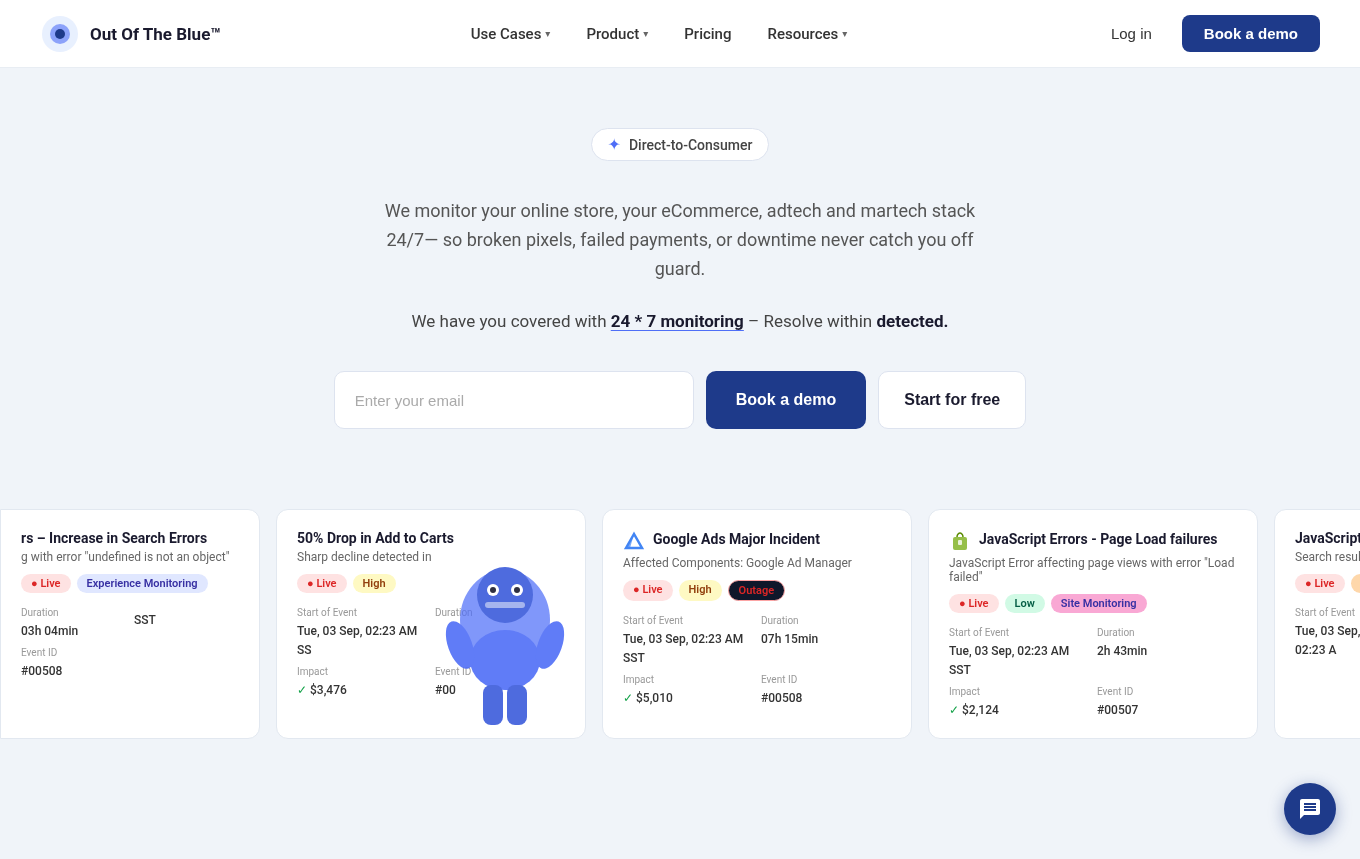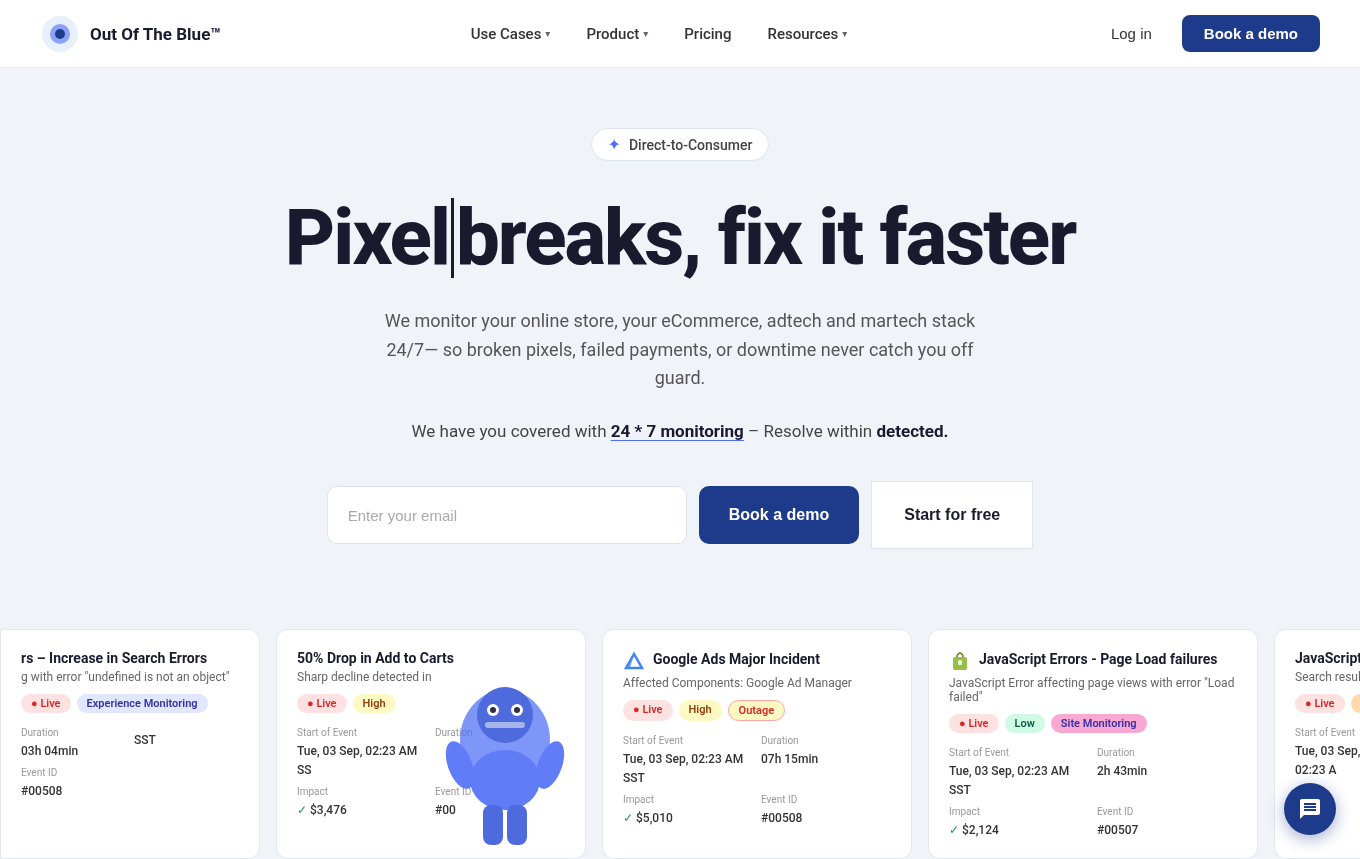--- a/index.html
+++ b/index.html
@@ -174,23 +174,23 @@
       height: 58px;
       font-size: 16px;
       font-weight: 600;
       cursor: pointer;
       white-space: nowrap;
     }
     .btn-start {
       background: #fff;
       color: #1a1a2e;
       border: 1.5px solid #dde3ef;
-      border-radius: 0;
-      padding: 0 32px;
-      height: 68px;
+      border-radius: 10px;
+      padding: 0 25px;
+      height: 58px;
       font-size: 16px;
       font-weight: 600;
       cursor: pointer;
       white-space: nowrap;
     }
 
     
     .cards-strip {
       display: flex;
       gap: 0;
@@ -231,21 +231,21 @@
       flex-wrap: wrap;
     }
     .tag {
       font-size: 11px;
       font-weight: 600;
       padding: 3px 10px;
       border-radius: 12px;
     }
     .tag-live { background: #fee2e2; color: #dc2626; }
     .tag-high { background: #fef9c3; color: #92400e; }
-    .tag-outage { background: #fef9c3; color: #dc2626; border: 1px solid #fca5a5; }
+    .tag-outage { background: #0f172a; color: #dc2626; border: 1px solid #fca5a5; }
     .tag-low { background: #d1fae5; color: #065f46; }
     .tag-site { background: #f9a8d4; color: #3730a3; }
     .tag-medium { background: #fed7aa; color: #92400e; }
     .card-grid {
       display: grid;
       grid-template-columns: 1fr 1fr;
       gap: 8px;
     }
     .card-field label {
       font-size: 10px;
@@ -325,25 +325,20 @@
     <button class="btn-demo-nav">Book a demo</button>
   </div>
 </nav>
 
 <section class="hero">
   <div class="badge">
     <span class="badge-star">✦</span>
     <span>Direct-to-Consumer</span>
   </div>
 
-  <h1 class="hero-title">
-    <span>Pixel</span>
-    <span class="hero-title-cursor"></span>
-    <span>breaks, fix it faster</span>
-  </h1>
 
   <p class="hero-subtitle">We monitor your online store, your eCommerce, adtech and martech stack 24/7— so broken pixels, failed payments, or downtime never catch you off guard.</p>
 
   <p class="hero-coverage">
     <span>We have you covered with</span>
     <span class="highlight">24 * 7 monitoring</span>
     <span>– Resolve within</span>
     <span class="bold">detected.</span>
   </p>
 

